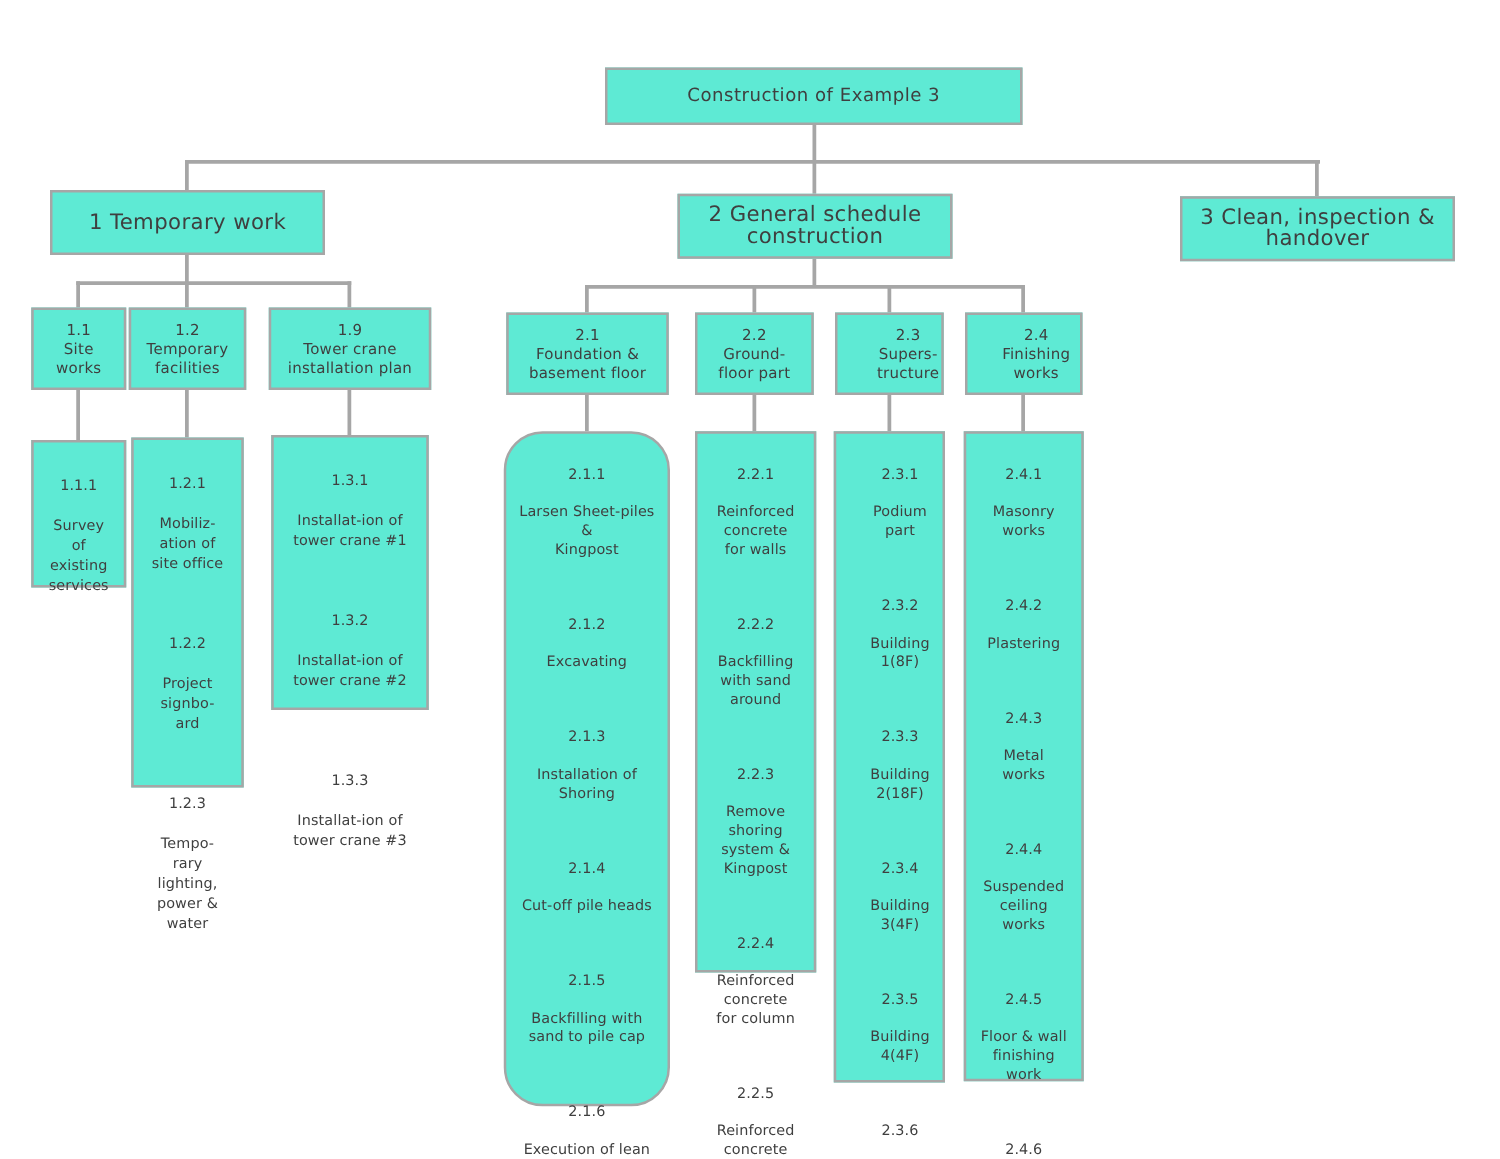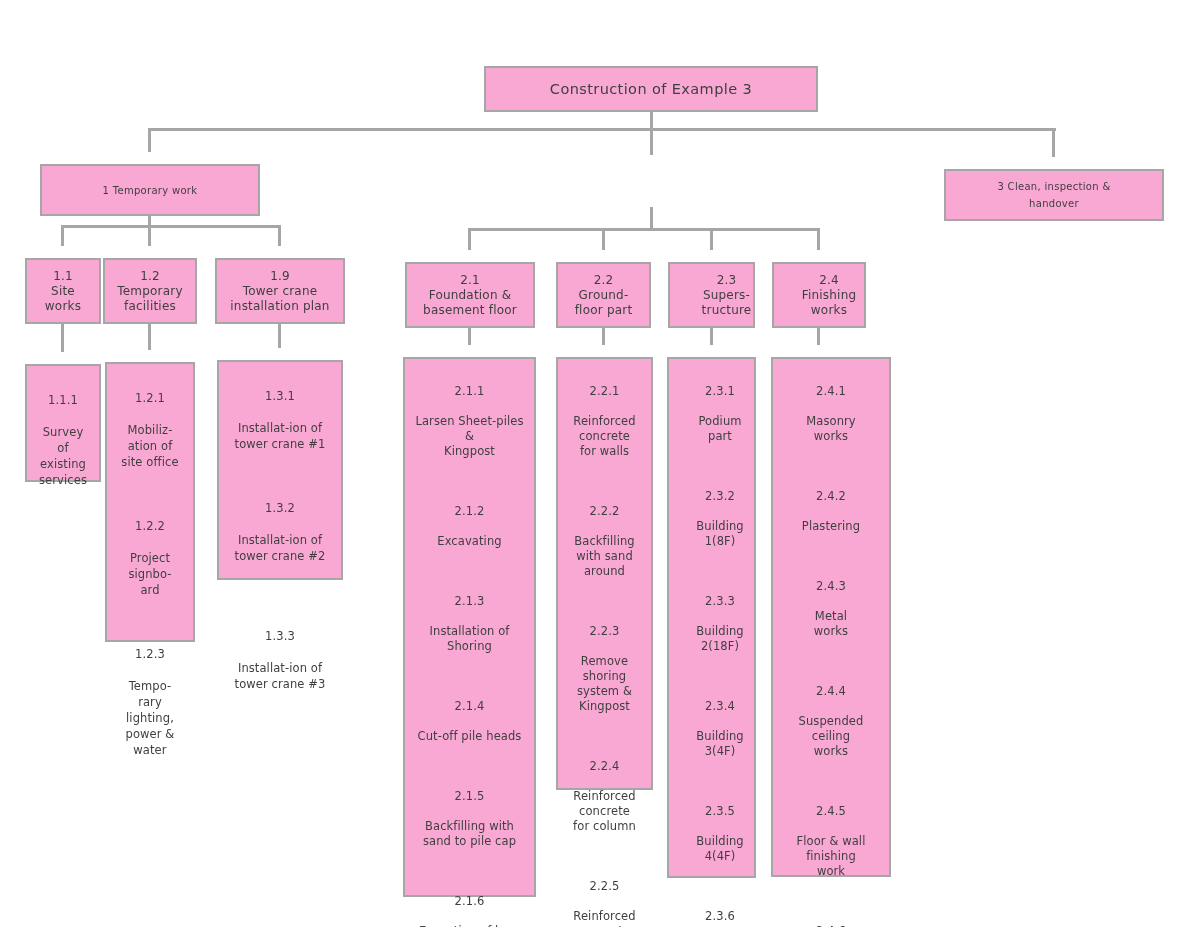--- a/index.html
+++ b/index.html
@@ -13,32 +13,31 @@
     position:relative;
     width:1200px;height:927px;
     background:var(--bg);
     overflow:hidden;
     font-family:"DejaVu Sans","Liberation Sans",sans-serif;
     color:var(--text);
   }
   .box{
     position:absolute;
     box-sizing:border-box;
-    background:#f9a8d4;
+    background:#5eead4;
     border:2px solid var(--border);
     text-align:center;
     white-space:pre-line;
     display:flex;
     flex-direction:column;
     align-items:center;
     justify-content:center;
-    margin-top:12px;
   }
   .root{font-size:14.5px;letter-spacing:.4px;line-height:18px;}
-  .l2{font-size:10px;letter-spacing:.3px;line-height:17px;}
+  .l2{font-size:17px;letter-spacing:.3px;line-height:17px;}
   .l3{font-size:12px;letter-spacing:.2px;line-height:15px;}
   .l3 .num{white-space:pre-line;}
   .l3 .ttl{white-space:pre-line;}
   .leaf{
     font-size:11.5px;
     letter-spacing:.1px;
     line-height:15px;
     justify-content:flex-start;
     padding:10px 3px;
   }
@@ -76,20 +75,22 @@
   <div class="vl" style="left:710px;top:228px;height:22px;"></div>
   <div class="vl" style="left:817px;top:228px;height:22px;"></div>
   <div class="vl" style="left:468px;top:316px;height:29px;"></div>
   <div class="vl" style="left:602px;top:316px;height:29px;"></div>
   <div class="vl" style="left:710px;top:316px;height:29px;"></div>
   <div class="vl" style="left:817px;top:316px;height:29px;"></div>
 
   <div class="box root" style="left:484px;top:54px;width:334px;height:46px;">Construction of Example 3</div>
 
   <div class="box l2" style="left:40px;top:152px;width:220px;height:52px;">1 Temporary work</div>
+  <div class="box l2" style="left:542px;top:155px;width:220px;height:52px;">2 General schedule
+construction</div>
   <div class="box l2" style="left:944px;top:157px;width:220px;height:52px;">3 Clean, inspection &amp;
 handover</div>
 
   <div class="box l3" style="left:25px;top:246px;width:76px;height:66px;">
     <div class="num">1.1</div>
     <div class="ttl">Site
 works</div>
   </div>
   <div class="box l3" style="left:103px;top:246px;width:94px;height:66px;">
     <div class="num">1.2</div>
@@ -167,21 +168,21 @@
       <div class="txt">Installat-ion of
 tower crane #2</div>
     </div>
     <div class="item gap-lg">
       <div class="num">1.3.3</div>
       <div class="txt">Installat-ion of
 tower crane #3</div>
     </div>
   </div>
 
-  <div class="box leaf" style="left:403px;top:345px;width:133px;height:540px;">
+  <div class="box leaf" style="left:403px;top:345px;width:133px;height:540px;border-radius:31px;">
     <div class="item">
       <div class="num">2.1.1</div>
       <div class="txt">Larsen Sheet-piles
 &amp;
 Kingpost</div>
     </div>
     <div class="item">
       <div class="num">2.1.2</div>
       <div class="txt">Excavating</div>
     </div>
@@ -273,21 +274,21 @@
 4(4F)</div>
     </div>
     <div class="item">
       <div class="num">2.3.6</div>
       
     </div>
     
     
   </div>
 
-  <div class="box leaf" style="left:771px;top:345px;width:120px;height:520px;">
+  <div class="box leaf" style="left:771px;top:345px;width:96px;height:520px;">
     <div class="item">
       <div class="num">2.4.1</div>
       <div class="txt">Masonry
 works</div>
     </div>
     <div class="item">
       <div class="num">2.4.2</div>
       <div class="txt">Plastering</div>
     </div>
     <div class="item">

